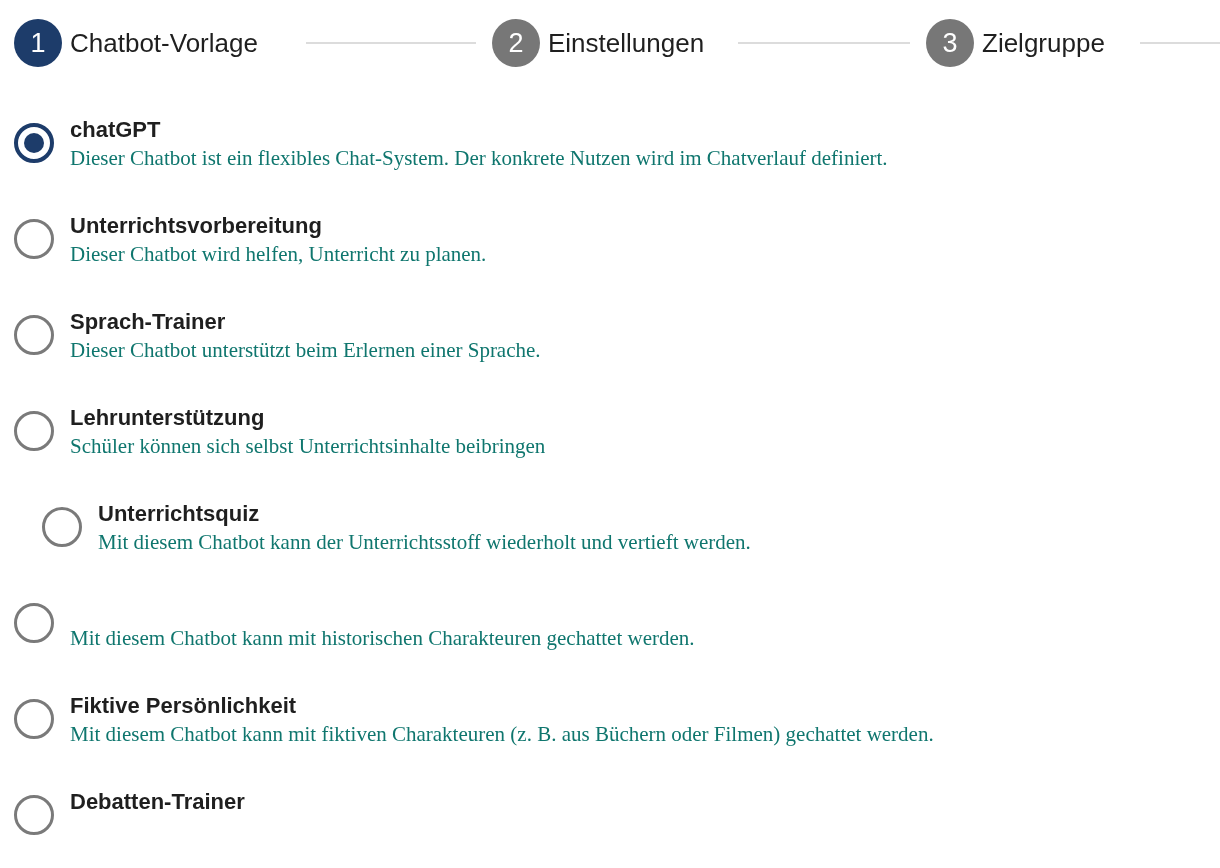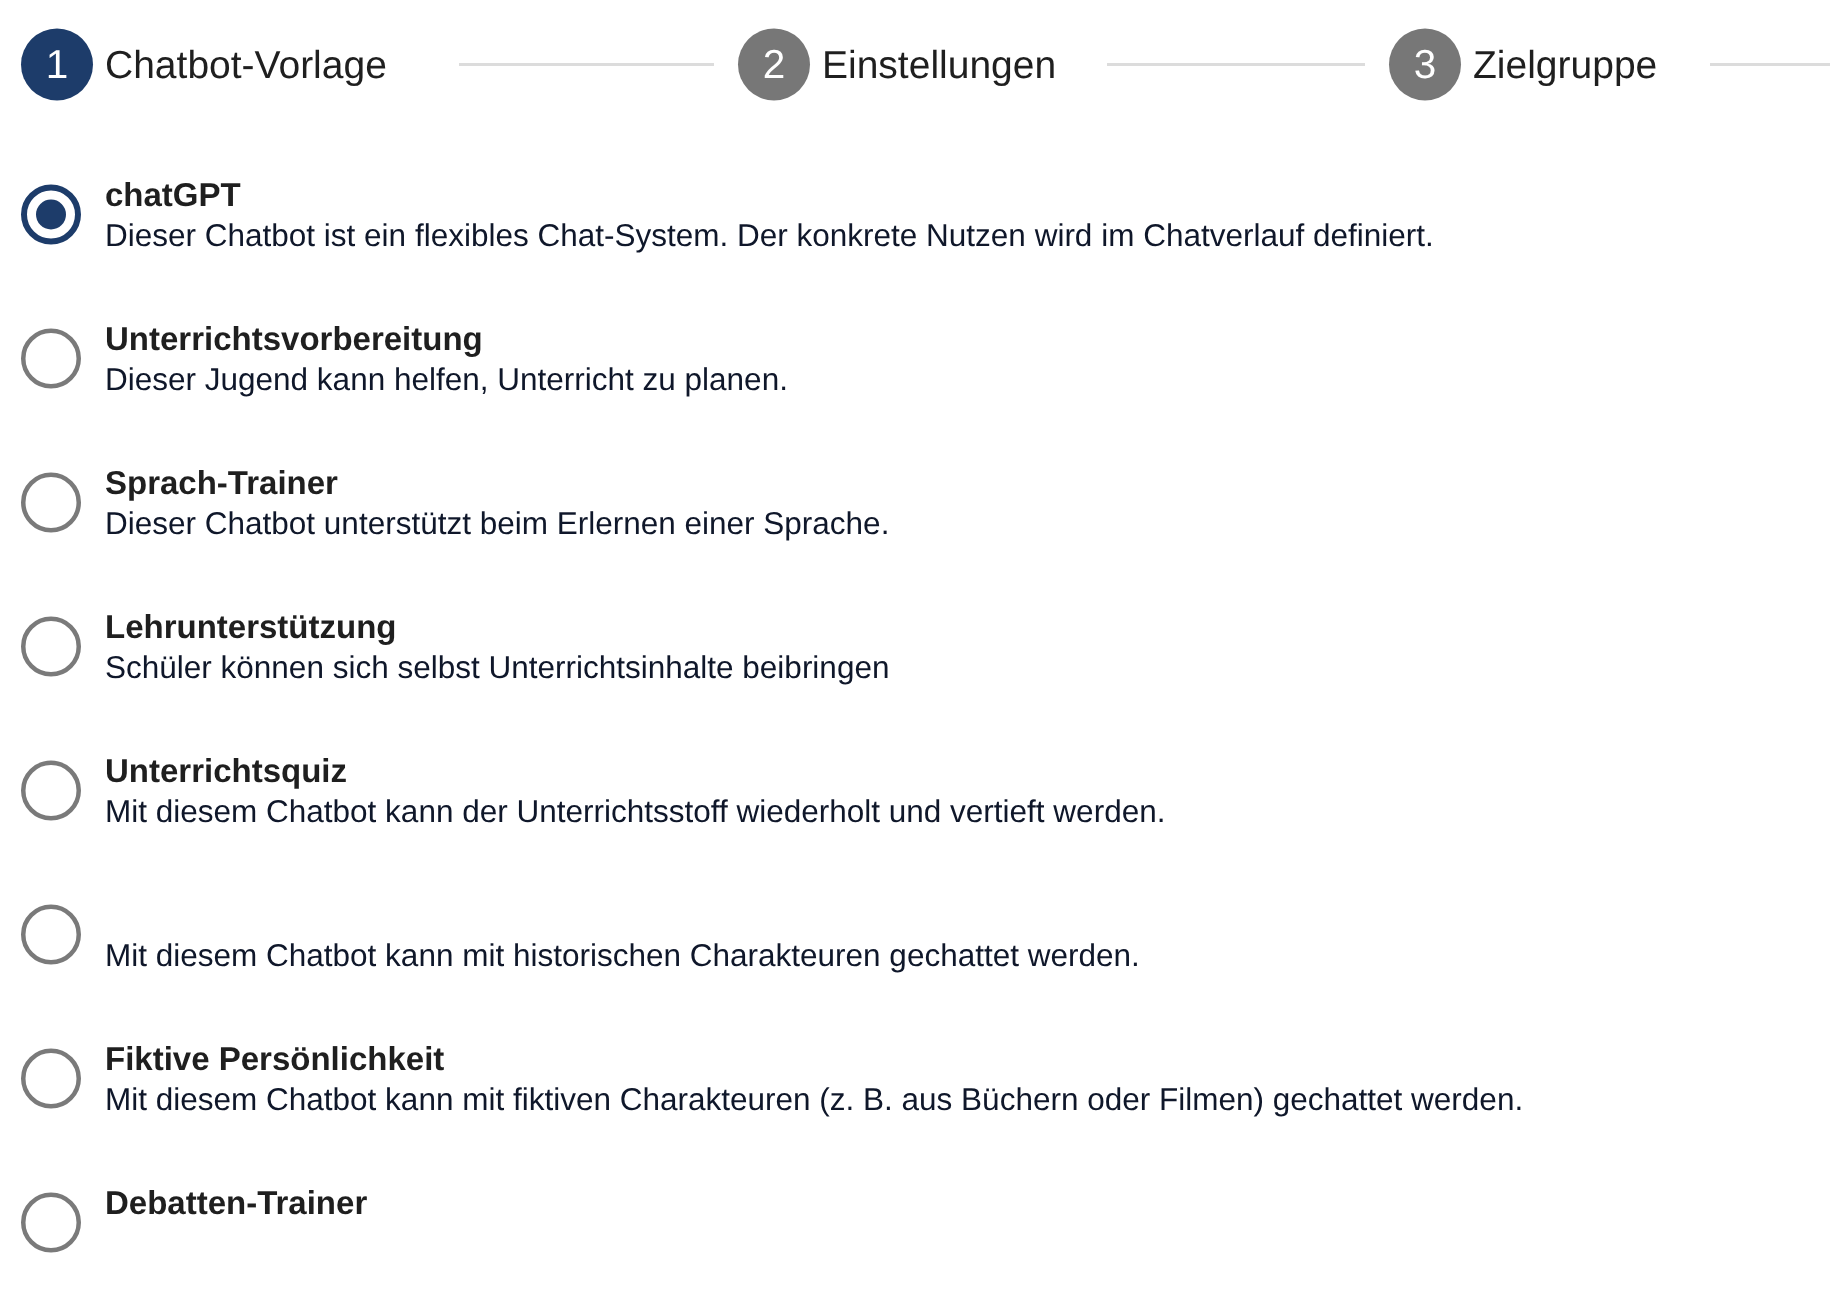--- a/index.html
+++ b/index.html
@@ -22,21 +22,21 @@
   .radio {
     position: absolute; left: 14px; width: 40px; height: 40px; border-radius: 50%;
     box-sizing: border-box; border: 3px solid #7a7a7a; background: #fff;
   }
   .radio.checked { border: 4px solid #1d3c6a; }
   .radio.checked .dot {
     position: absolute; left: 6px; top: 6px; width: 20px; height: 20px;
     border-radius: 50%; background: #1d3c6a;
   }
   .opt-title { position: absolute; left: 70px; font-size: 22px; font-weight: bold; color: #1f1f1f; white-space: nowrap; }
-  .opt-desc { position: absolute; left: 70px; font-size: 21px; color: #0f172a; white-space: nowrap; }
+  .opt-desc { position: absolute; left: 70px; font-size: 21px; color: #0f766e; white-space: nowrap; font-family: Liberation Serif, serif; }
 </style>
 </head>
 <body>
 
 <div class="stepper">
   <div class="step" style="left:14px;">
     <div class="num" style="background:#1d3c6a;">1</div>
     <div class="label">Chatbot-Vorlage</div>
   </div>
   <div class="connector" style="left:306px; width:170px;"></div>
@@ -60,36 +60,36 @@
     <div class="radio checked" style="top:13px;">
         <div class="dot"></div>
       </div>
     <div class="opt-title" style="top:7px;">chatGPT</div>
     <div class="opt-desc" style="top:36px;">Dieser Chatbot ist ein flexibles Chat-System. Der konkrete Nutzen wird im Chatverlauf definiert.</div>
   </div>
 
   <div class="option" style="top:206px;">
     <div class="radio" style="top:13px;"></div>
     <div class="opt-title" style="top:7px;">Unterrichtsvorbereitung</div>
-    <div class="opt-desc" style="top:36px;">Dieser Jugend kann helfen, Unterricht zu planen.</div>
+    <div class="opt-desc" style="top:36px;">Dieser Chatbot wird helfen, Unterricht zu planen.</div>
   </div>
 
   <div class="option" style="top:302px;">
     <div class="radio" style="top:13px;"></div>
     <div class="opt-title" style="top:7px;">Sprach-Trainer</div>
     <div class="opt-desc" style="top:36px;">Dieser Chatbot unterstützt beim Erlernen einer Sprache.</div>
   </div>
 
   <div class="option" style="top:398px;">
     <div class="radio" style="top:13px;"></div>
     <div class="opt-title" style="top:7px;">Lehrunterstützung</div>
     <div class="opt-desc" style="top:36px;">Schüler können sich selbst Unterrichtsinhalte beibringen</div>
   </div>
 
-  <div class="option" style="top:494px;">
+  <div class="option" style="top:494px;margin-left:28px;">
     <div class="radio" style="top:13px;"></div>
     <div class="opt-title" style="top:7px;">Unterrichtsquiz</div>
     <div class="opt-desc" style="top:36px;">Mit diesem Chatbot kann der Unterrichtsstoff wiederholt und vertieft werden.</div>
   </div>
 
   <div class="option" style="top:590px;">
     <div class="radio" style="top:13px;"></div>
     <div class="opt-desc" style="top:36px;">Mit diesem Chatbot kann mit historischen Charakteuren gechattet werden.</div>
   </div>
 

